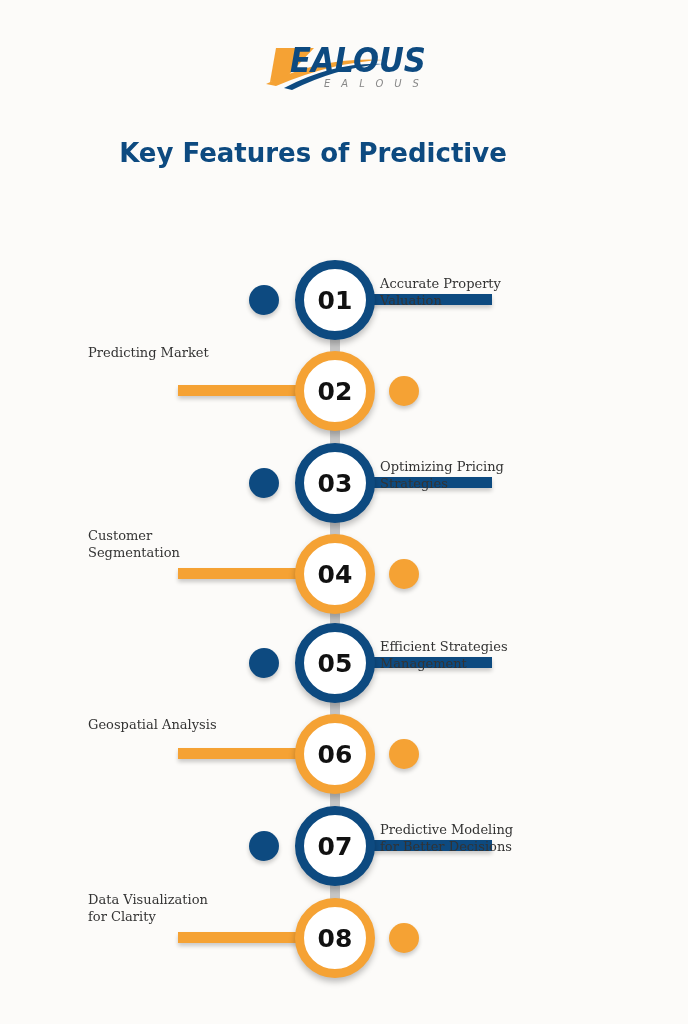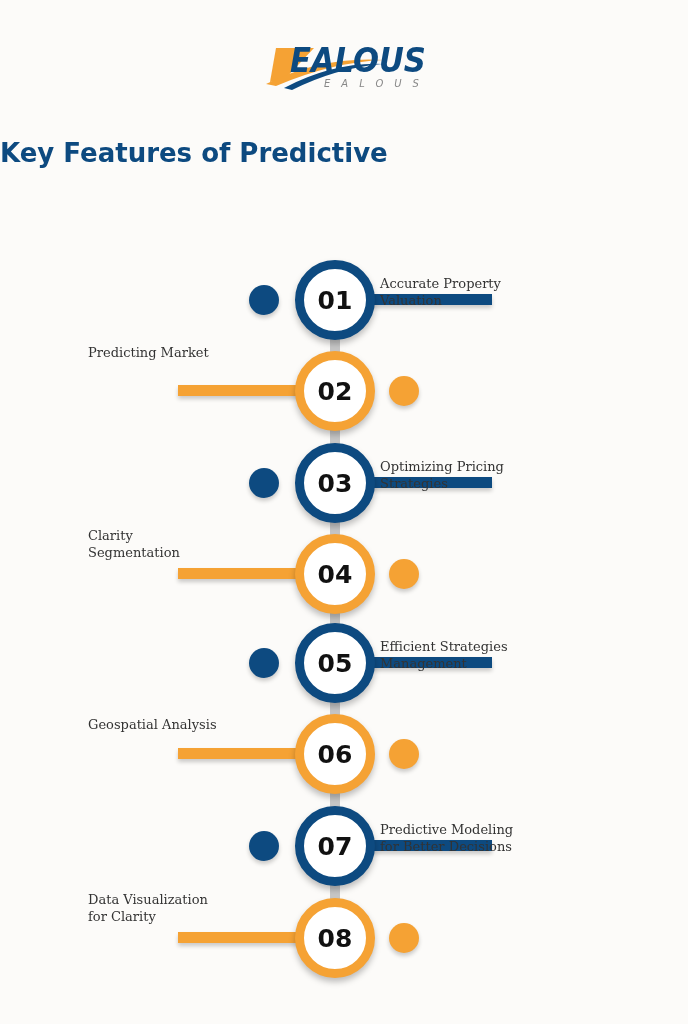--- a/index.html
+++ b/index.html
@@ -9,21 +9,21 @@
   }
   .logo { position:absolute; left:262px; top:38px; width:170px; height:56px;font-style:italic; }
   .logo-word {
     position:absolute; left:28px; top:2px; font-family:"DejaVu Sans", sans-serif;
     font-size:34px; font-weight:bold; letter-spacing:0px; line-height:40px; transform:scaleX(0.9); transform-origin:left top;
   }
   .logo-sub {
     position:absolute; left:62px; top:40px; font-size:10px; letter-spacing:11px; color:#888; line-height:12px;
   }
   .title {
-    position:absolute; left:0; width:626px; top:136px; 
+    position:absolute; left:0; width:626px; top:136px; text-align:center;
     font-family:"DejaVu Sans", sans-serif; font-weight:bold; font-size:26px; line-height:34px;
   }
   .spine { position:absolute; left:330px; width:10px; background:#c8c8c8; }
   .row { position:absolute; left:0; width:688px; height:0; }
   .bar { position:absolute; height:11px; top:-6px; box-shadow:0 3px 4px rgba(0,0,0,0.2); }
   .dot { position:absolute; width:30px; height:30px; border-radius:50%; top:-15px; box-shadow:0 3px 4px rgba(0,0,0,0.2); }
   .circle {
     position:absolute; left:295px; top:-40px; width:62px; height:62px; border-radius:50%;
     background:#fff; border-width:9px; border-style:solid; box-shadow:0 4px 6px rgba(0,0,0,0.25);
     display:flex; align-items:center; justify-content:center;
@@ -87,21 +87,21 @@
         <div>Strategies</div>
       </div>
     </div>
     <div class="row" style="top: 574px;">
       <div class="bar" style="background:#f5a234;left:178px;width:140px"></div>
       <div class="dot" style="background:#f5a234;left:389px"></div>
       <div class="circle" style="border-color:#f5a234">
         <span class="num">04</span>
       </div>
       <div class="label left" style="top:-47px">
-        <div>Clarity</div>
+        <div>Customer</div>
         <div>Segmentation</div>
       </div>
     </div>
     <div class="row" style="top: 663px;">
       <div class="bar" style="background:#0d4a80;left:345px;width:147px"></div>
       <div class="dot" style="background:#0d4a80;left:249px"></div>
       <div class="circle" style="border-color:#0d4a80">
         <span class="num">05</span>
       </div>
       <div class="label right" style="top:-47px">

